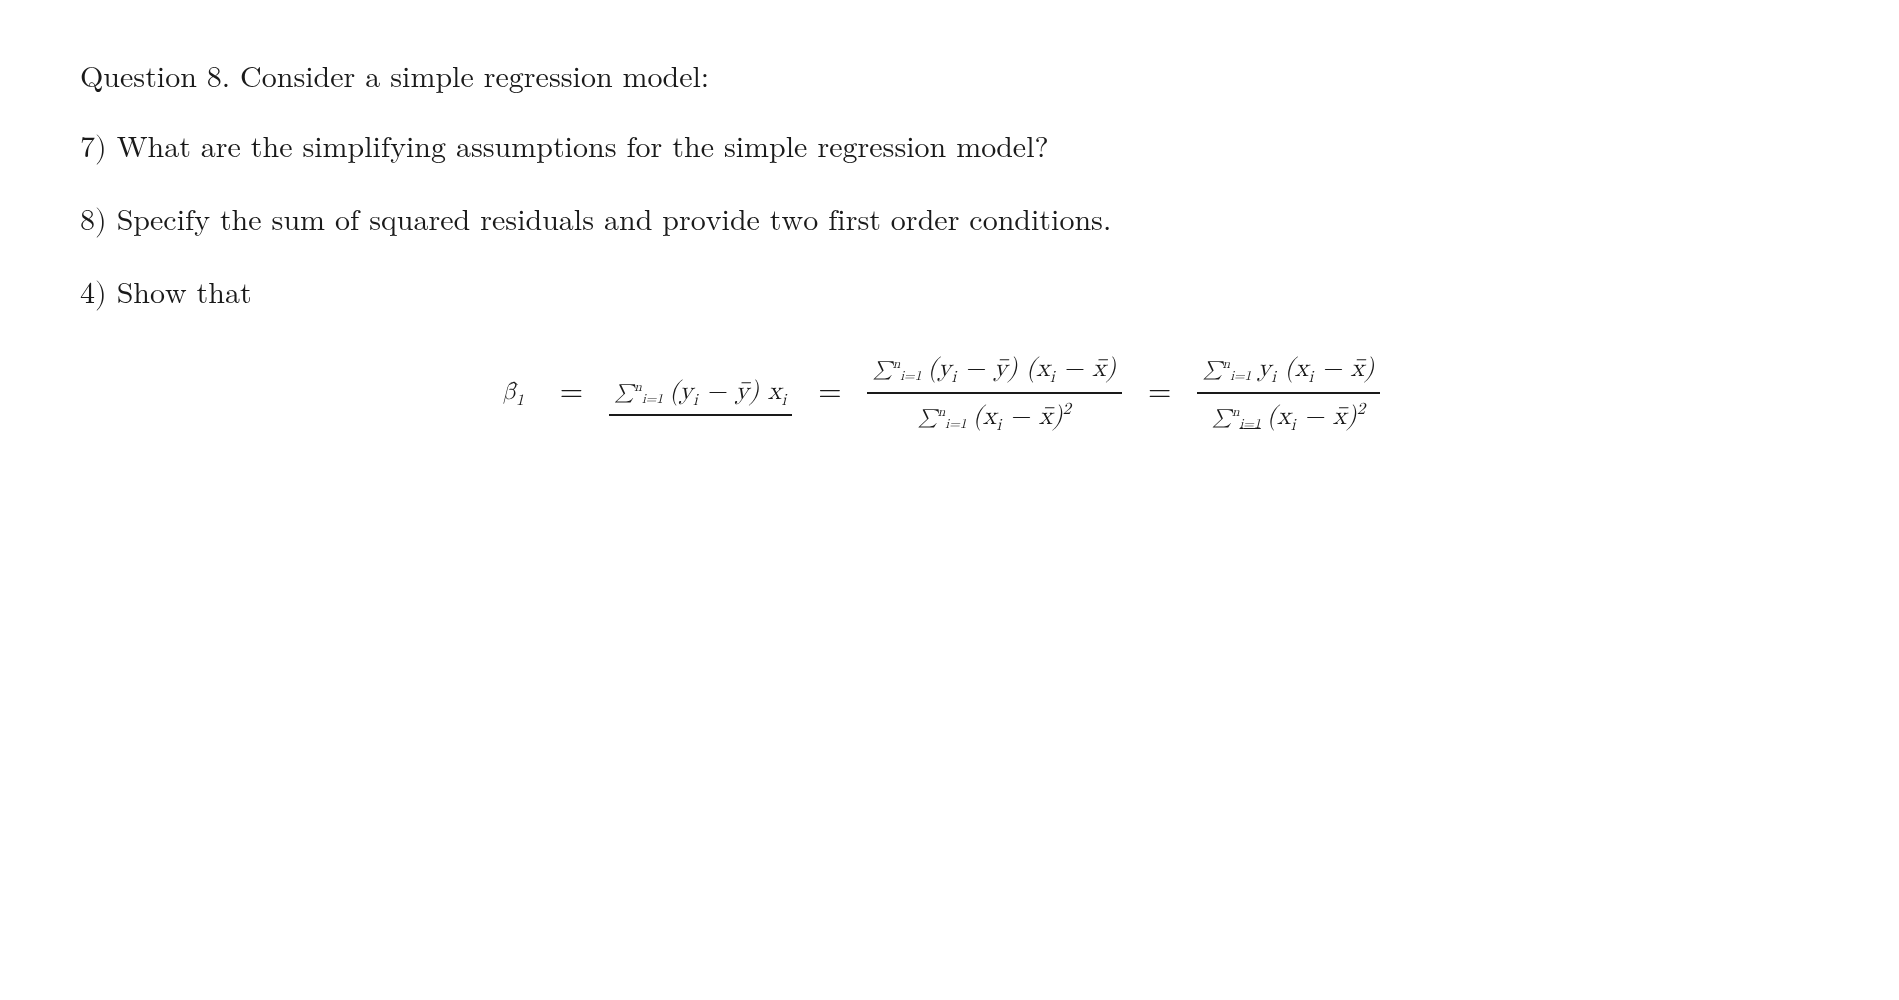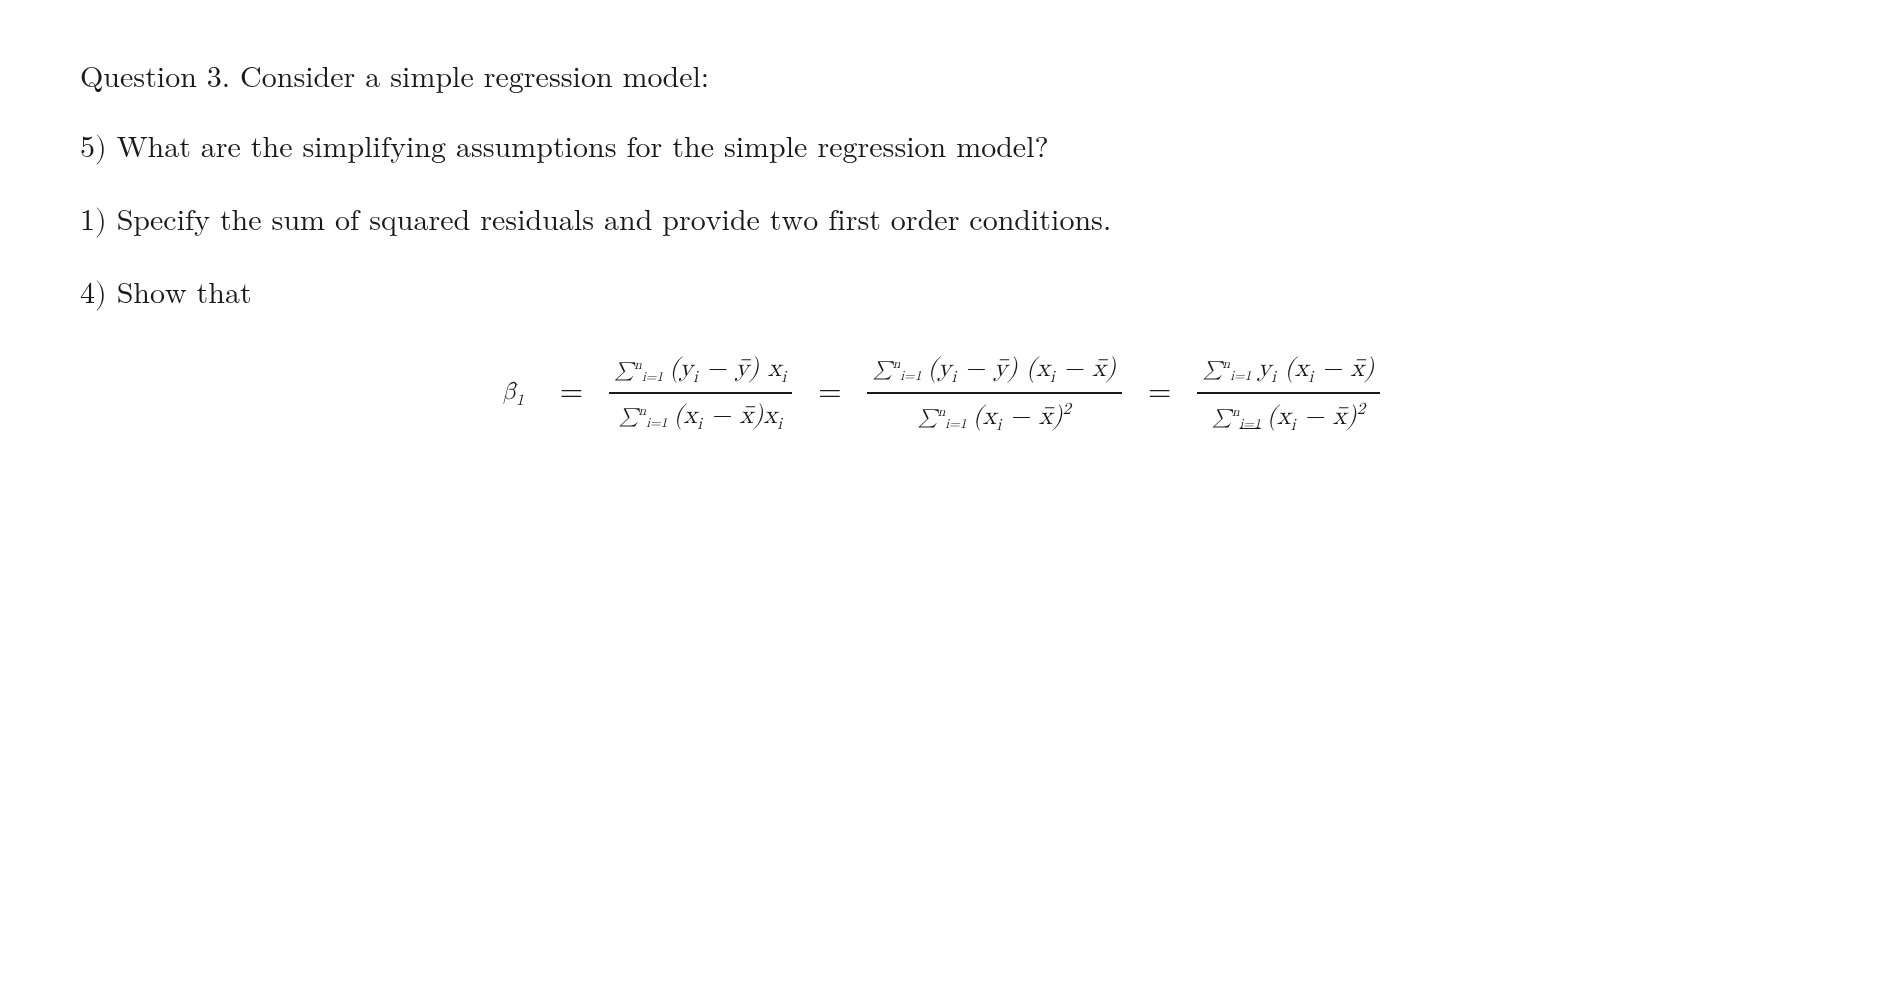--- a/index.html
+++ b/index.html
@@ -85,56 +85,50 @@
     }
     .inline-math {
       font-style: italic;
     }
   </style>
 </head>
 <body>
 
 <div class="page-content">
 
-  <div class="question-title">Question 3. Consider a simple regression model:</div>
+  <div class="question-title">Question 8. Consider a simple regression model:</div>
 
 
   <ul class="parts-list">
 
     <li>
-      <span>5) What are the simplifying assumptions for the simple regression model?</span>
+      <span>7) What are the simplifying assumptions for the simple regression model?</span>
     </li>
 
     <li>
-      <span>1) Specify the sum of squared residuals and provide two first order conditions.</span>
+      <span>8) Specify the sum of squared residuals and provide two first order conditions.</span>
     </li>
 
 
     <li>
       <span>4) Show that</span>
 
       <div class="math-display">
 
         <span style="margin-right:26px; font-size:24px;">
           <i>β̂</i><sub>1</sub>
         </span>
         <span class="equals-sign" style="font-size:30px;">=</span>
 
         <span class="fraction">
           <span class="numerator">
             <span style="font-size:0.7em; vertical-align:middle;">
               ∑<sup style="font-size:0.75em;"><i>n</i></sup><sub style="font-size:0.75em;"><i>i</i>=1</sub>
             </span>
             (<i>y</i><sub>i</sub> − <i>ȳ</i>) <i>x</i><sub>i</sub>
-          </span>
-          <span class="denominator">
-            <span style="font-size:0.7em; vertical-align:middle;">
-              ∑<sup style="font-size:0.75em;"><i>n</i></sup><sub style="font-size:0.75em;"><i>i</i>=1</sub>
-            </span>
-            (<i>x</i><sub>i</sub> − <i>x̄</i>)<i>x</i><sub>i</sub>
           </span>
         </span>
 
         <span class="equals-sign" style="font-size:30px;">=</span>
 
         <span class="fraction">
           <span class="numerator">
             <span style="font-size:0.7em; vertical-align:middle;">
               ∑<sup style="font-size:0.75em;"><i>n</i></sup><sub style="font-size:0.75em;"><i>i</i>=1</sub>
             </span>

